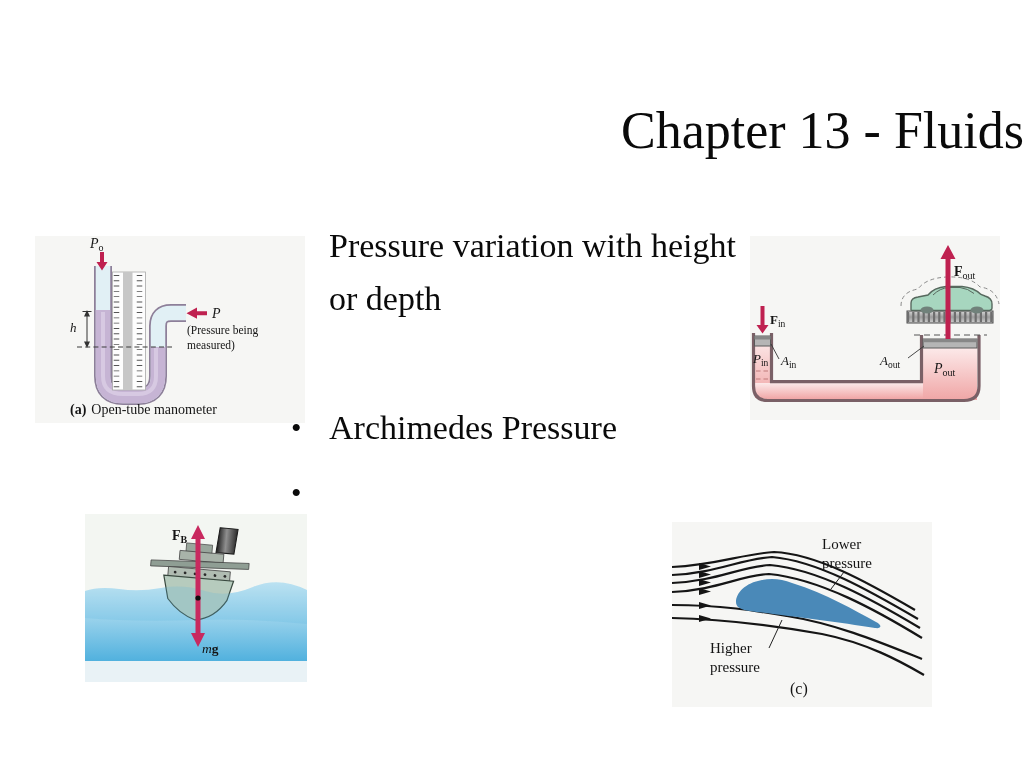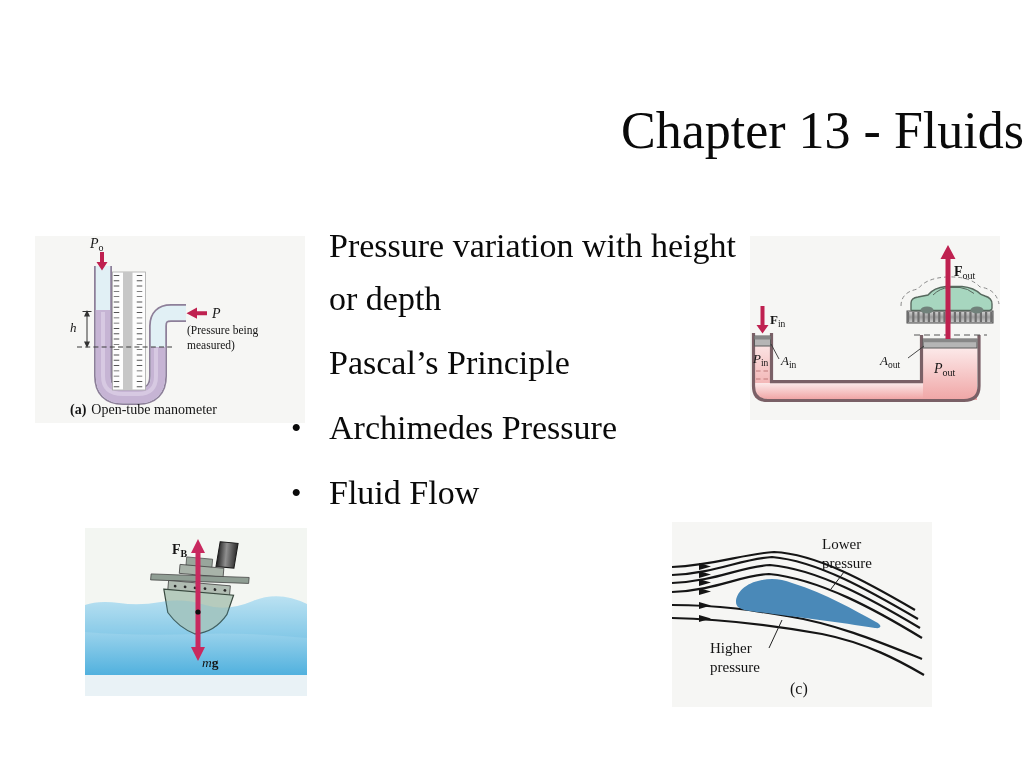--- a/index.html
+++ b/index.html
@@ -31,29 +31,27 @@
 
   <h1 class="title">Chapter 13 - Fluids</h1>
 
   <ul class="bullets">
     <li>
       <span class="dot">•</span>
       <span>Pressure variation with height or depth</span>
     </li>
     <li>
       <span class="dot">•</span>
-      <span>Pascal’s Principle</span>
     </li>
     <li>
       <span class="dot">•</span>
       <span>Archimedes Pressure</span>
     </li>
     <li>
       <span class="dot">•</span>
-      <span>Fluid Flow</span>
     </li>
     <li>
       <span class="dot">•</span>
     </li>
   </ul>
 
   <figure class="panel" style="left:35px;top:236px;width:270px;height:187px;">
     <svg width="270" height="187" viewBox="0 0 270 187">
       <rect x="0" y="0" width="270" height="187" fill="#f6f6f4"></rect>
 
@@ -139,21 +137,21 @@
       <text x="3" y="127" font-size="13"><tspan class="it">P</tspan><tspan font-size="9.5" dy="3">in</tspan></text>
       <line x1="29" y1="123" x2="21" y2="108" stroke="#333" stroke-width="0.9"></line>
       <text x="31" y="129" font-size="13"><tspan class="it">A</tspan><tspan font-size="9.5" dy="3">in</tspan></text>
       <text x="204" y="40" font-size="14" class="bold"><tspan>F</tspan><tspan font-size="10" dy="3" font-weight="normal">out</tspan></text>
       <line x1="158" y1="122" x2="174" y2="110" stroke="#333" stroke-width="0.9"></line>
       <text x="130" y="129" font-size="13"><tspan class="it">A</tspan><tspan font-size="9.5" dy="3">out</tspan></text>
       <text x="184" y="137" font-size="14"><tspan class="it">P</tspan><tspan font-size="10" dy="3">out</tspan></text>
     </svg>
   </figure>
 
-  <figure class="panel" style="left:85px;top:528px;width:222px;height:168px;">
+  <figure class="panel" style="left:85px;top:514px;width:222px;height:168px;">
     <svg width="222" height="168" viewBox="0 0 222 168">
       <defs>
         <linearGradient id="waterGrad" x1="0" y1="0" x2="0" y2="1">
           <stop offset="0" stop-color="#d6eef7"></stop>
           <stop offset="1" stop-color="#51b1de"></stop>
         </linearGradient>
         <linearGradient id="stackGrad" x1="0" y1="0" x2="1" y2="0">
           <stop offset="0" stop-color="#1c1c1c"></stop>
             <stop offset="0.45" stop-color="#8f8f8f"></stop>
             <stop offset="1" stop-color="#2a2a2a"></stop>

